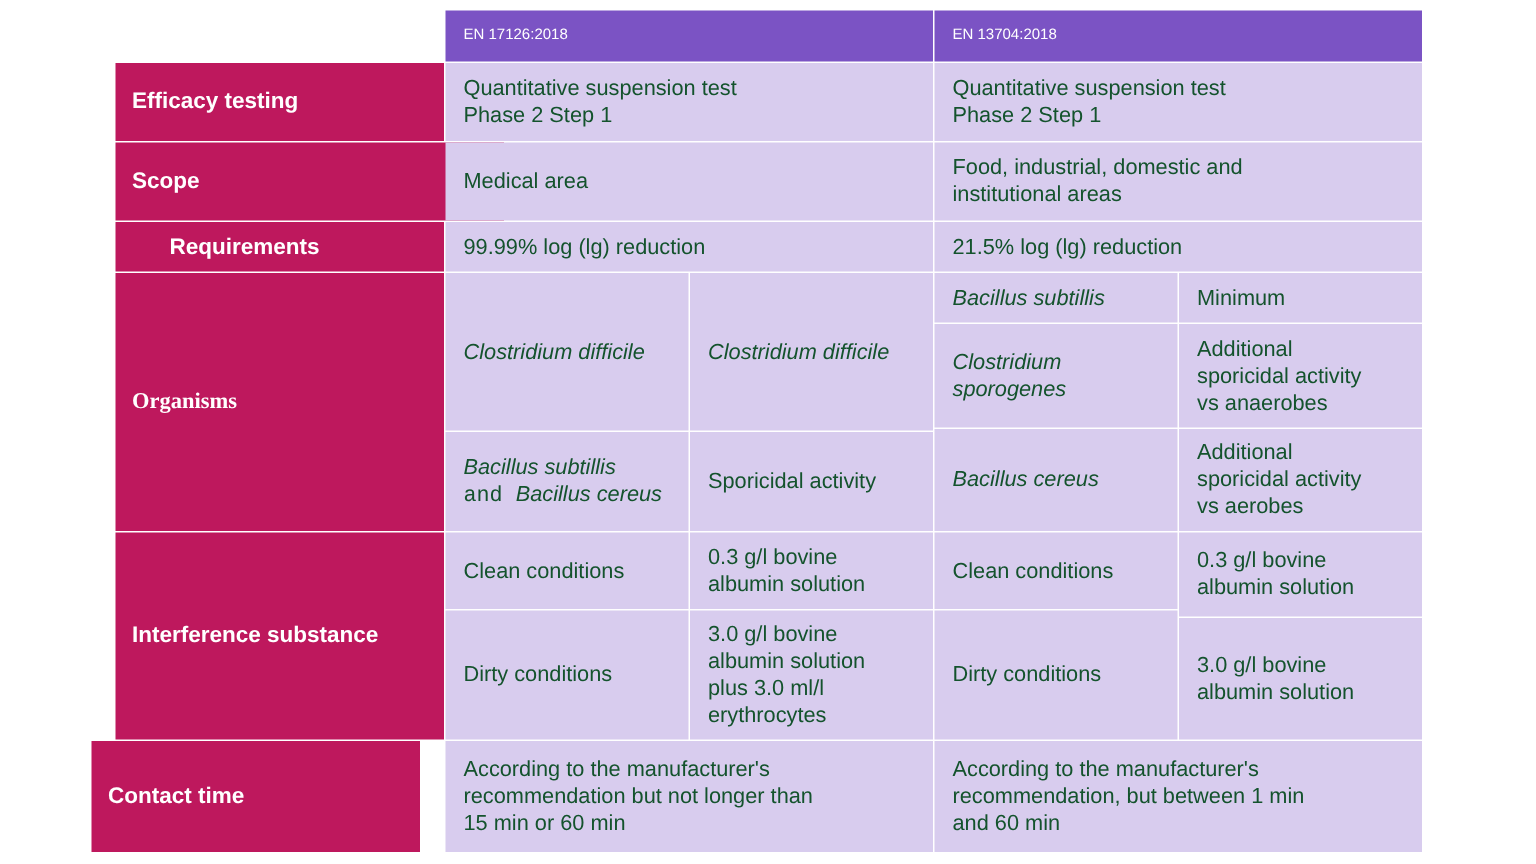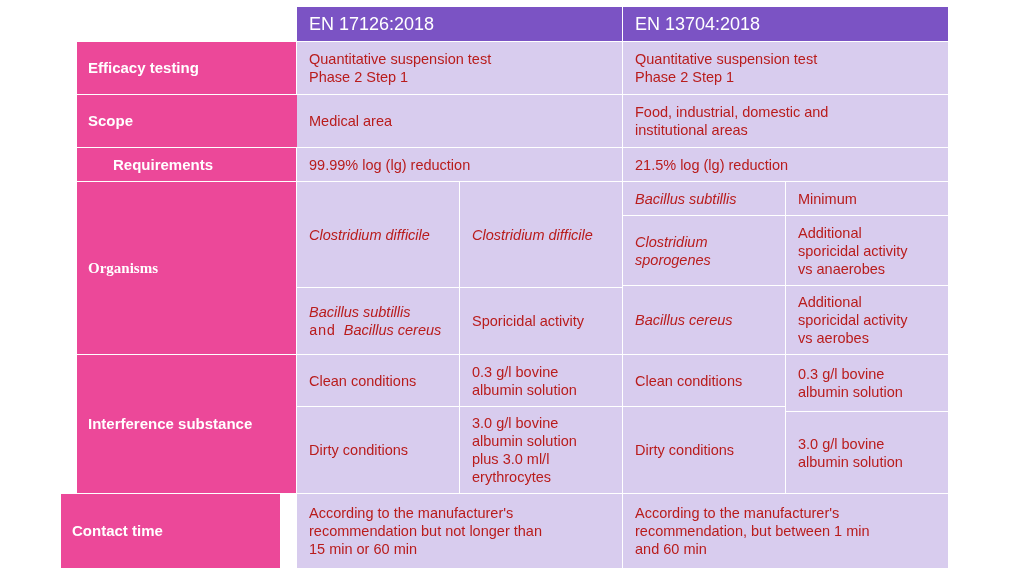--- a/index.html
+++ b/index.html
@@ -1,21 +1,21 @@
 <!DOCTYPE html>
 <html><head>
 <meta charset="utf-8">
 <style>
   html, body { margin:0; padding:0; background:#ffffff; }
   body { width:1024px; height:576px; position:relative; overflow:hidden;
          font-family: "Liberation Sans", "DejaVu Sans", sans-serif; }
   .cell { position:absolute; box-sizing:border-box; display:flex; align-items:center;
-          padding:0 12px; font-size:14.5px; line-height:18px; color:#b91c1c; }
-  .hdr  { background:#7b53c4; color:#ffffff; font-size:18px;text-align:right; }
-  .lbl  { background:#ec4899; color:#ffffff; font-weight:bold; font-size:15px; padding-left:11px; }
+          padding:0 12px; font-size:14.5px; line-height:18px; color:#14532d; }
+  .hdr  { background:#7b53c4; color:#ffffff; font-size:10px;text-align:right; }
+  .lbl  { background:#be185d; color:#ffffff; font-weight:bold; font-size:15px; padding-left:11px; }
   .body { background:#d8ccee; }
   .it   { font-style:italic; }
   .txt  { white-space:pre-line; }
 </style>
 </head>
 <body>
 
 <div class="cell hdr" style="left:297px;top:7px;width:325px;height:34px;">
   <span>EN 17126:2018</span>
 </div>

